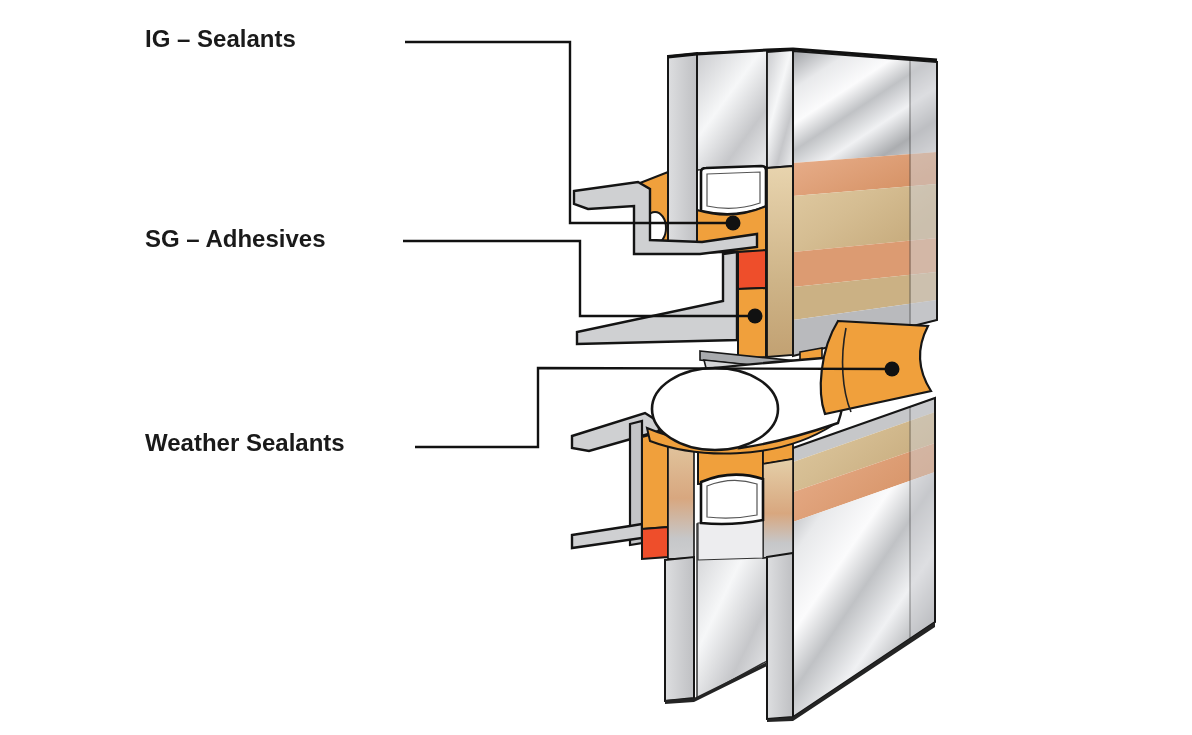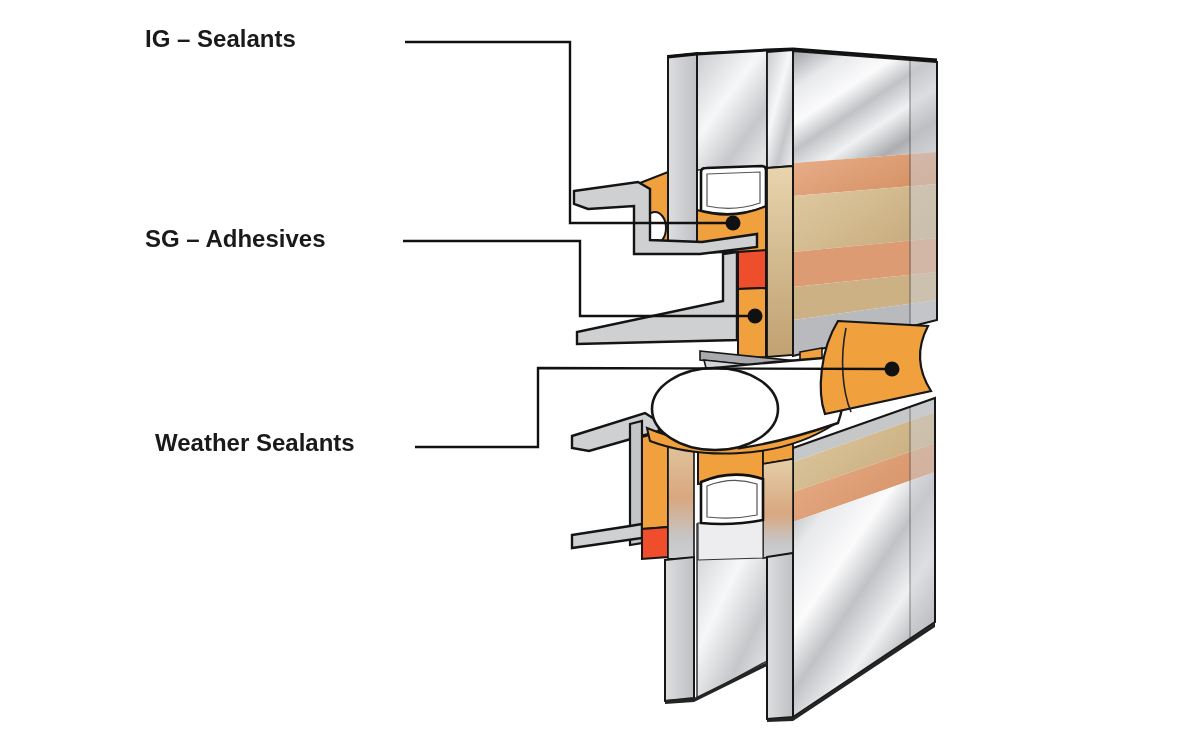--- a/index.html
+++ b/index.html
@@ -155,14 +155,14 @@
       <polyline points="403,241 580,241 580,316 755,316"></polyline>
       <polyline points="415,447 538,447 538,368 892,369"></polyline>
       <circle cx="733" cy="223" r="7.5" fill="#111111" stroke="none"></circle>
       <circle cx="755" cy="316" r="7.5" fill="#111111" stroke="none"></circle>
       <circle cx="892" cy="369" r="7.5" fill="#111111" stroke="none"></circle>
     </g>
   </svg>
 
   <div class="label" style="left:145px;top:226px;">SG – Adhesives</div>
   <div class="label" style="left:145px;top:26px;">IG – Sealants</div>
-  <div class="label" style="left:155px;top:430px;">Weather Sealants</div>
+  <div class="label" style="left:145px;top:430px;">Weather Sealants</div>
 </div>
 
 </body></html>

